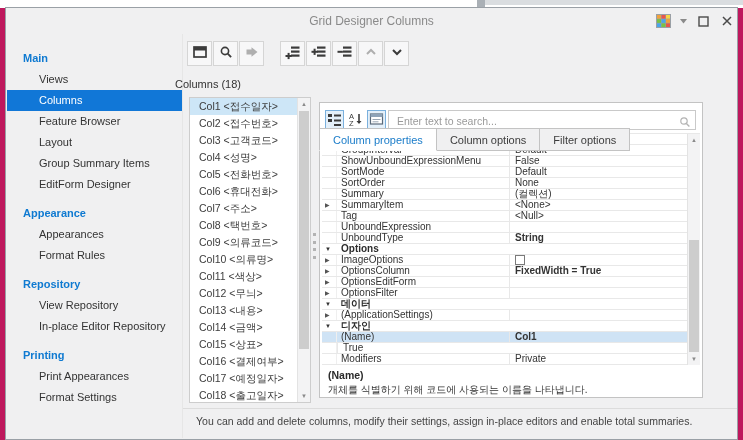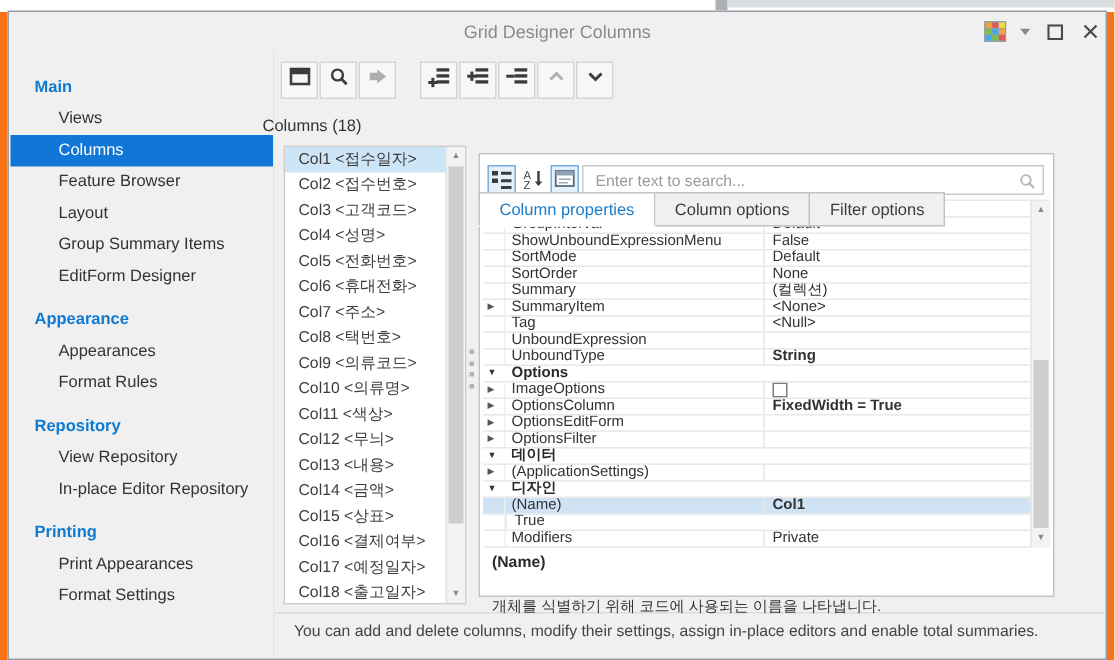--- a/index.html
+++ b/index.html
@@ -1,17 +1,17 @@
 <!DOCTYPE html>
 <html><head>
 <meta charset="utf-8">
 <style>
   html,body{margin:0;padding:0;background:#fff;}
   .screen{position:relative;width:743px;height:440px;overflow:hidden;
-    font-family:"Liberation Sans","DejaVu Sans",sans-serif;background:#f97316;}
+    font-family:"Liberation Sans","DejaVu Sans",sans-serif;background:#be185d;}
   
   .desktop-strip{position:absolute;left:0;top:0;width:743px;height:8px;background:#fff;}
   .desktop-strip .grayblock{position:absolute;left:477px;top:0;width:8px;height:7px;background:#aab0b6;}
   .desktop-strip .graybar{position:absolute;left:485px;top:0;width:258px;height:5px;background:#dadde0;}
 
   .window{position:absolute;left:5px;top:7px;width:733px;height:433px;box-sizing:border-box;
     border:1px solid #9aa0a6;background:#f0f0f1;}
 
   
   .titlebar{position:absolute;left:0;top:0;right:0;height:26px;}
@@ -72,21 +72,21 @@
   .prow.selected{background:#cfe3f5;}
   .prow.category .plabel{font-weight:bold;color:#2b2b2b;width:350px;}
   .prow.category .gutter{border-right:none;color:#333;}
   .prow .bold{font-weight:bold;}
   .pcheck{width:10px;height:10px;border:1px solid #7a7a7a;background:#fff;box-sizing:border-box;}
   .gscroll{position:absolute;right:0;top:0;width:13px;height:231px;background:#f3f3f4;border-left:1px solid #e3e3e3;box-sizing:border-box;}
   .gthumb{position:absolute;left:1px;width:10px;background:#cdcdcd;}
 
   .pdesc{position:absolute;left:2px;top:263px;right:2px;height:30px;padding:3px 6px;}
   .pdesc .dtitle{font-size:10.5px;font-weight:bold;color:#2b2b2b;}
-  .pdesc .dtext{font-size:10px;color:#333;margin-top:16px;}
+  .pdesc .dtext{font-size:10px;color:#333;margin-top:2px;}
 
   .status-sep{position:absolute;left:177px;top:400px;width:554px;height:1px;background:#dcdcdc;}
   .status-text{position:absolute;left:190px;top:407px;font-size:10.5px;color:#444;}
 </style>
 </head>
 <body>
 
 <div class="screen">
   <div class="desktop-strip">
     <div class="grayblock"></div>

